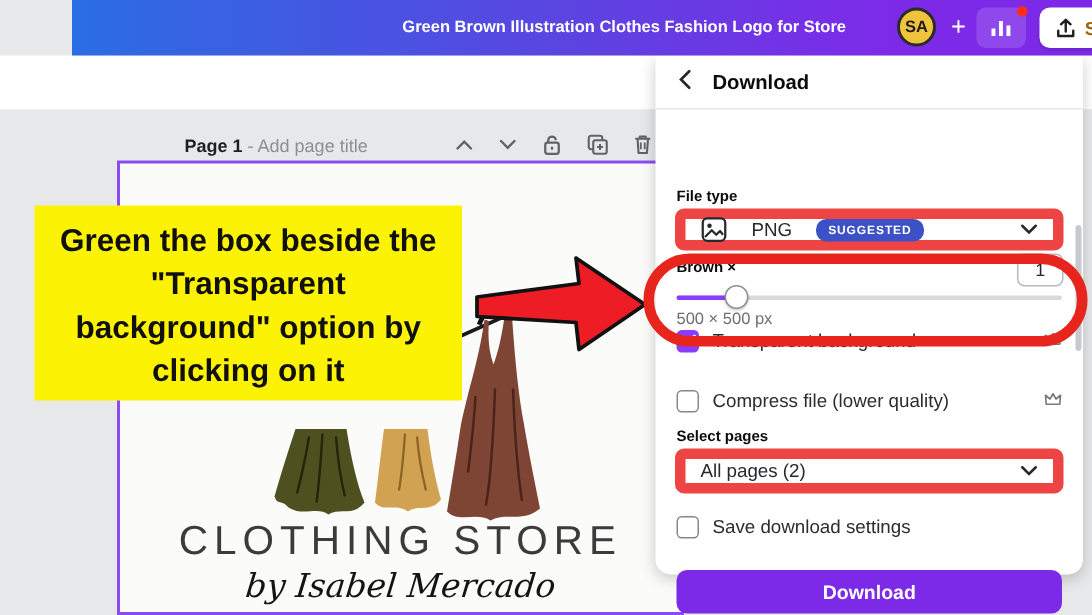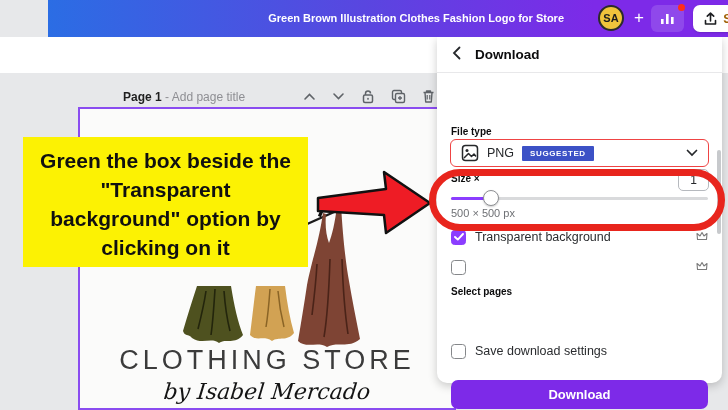--- a/index.html
+++ b/index.html
@@ -48,25 +48,25 @@
   .red-oval { position:absolute; left:429px; top:169px; width:296px; height:62px; z-index:50;
               border:7px solid #e8251d; border-radius:34px; pointer-events:none; }
 
   
   .panel { position:absolute; left:437px; top:37px; width:285px; height:346px; background:#fff; z-index:20;
            border-radius:0 0 10px 10px; box-shadow:0 3px 10px rgba(0,0,0,.2); }
   .panel-header { height:36px; display:flex; align-items:center; gap:14px; padding:0 15px;
                   border-bottom:1px solid #e8e8ea; font-size:13.5px; font-weight:bold; color:#0c0c0d; }
   .panel-body { position:relative; width:100%; height:309px; }
   .flabel { position:absolute; left:14px; font-size:10px; font-weight:bold; color:#0c0c0d; }
-  .dropdown { position:absolute; left:13px; width:259px; border:1px solid #ef4444; border-radius:6px;
-              display:flex; align-items:center; gap:8px; padding:0 10px; background:#fff;
+  .dropdown { position:absolute; left:13px; width:259px; border:7px solid #ef4444; border-radius:6px;
+              display:flex; align-items:center; gap:16px; padding:0 10px; background:#fff;
               font-size:12.5px; color:#26282b; }
   .badge { background:#3c51c6; color:#fff; font-size:8px; font-weight:bold; letter-spacing:.6px;
-           padding:3px 8px; border-radius:1px; }
+           padding:3px 8px; border-radius:7px; }
   .chev { margin-left:auto; }
   .size-input { position:absolute; left:241px; top:96px; width:31px; height:22px; border:1px solid #b6b9be;
                 border-radius:5px; font-size:12px; color:#26282b; display:flex; align-items:center; justify-content:center; }
   .slider-track { position:absolute; left:14px; top:124px; width:257px; height:3px; background:#d9dadc; border-radius:2px; }
   .slider-fill { width:46px; height:3px; background:#8b3dff; border-radius:2px; }
   .slider-handle { position:absolute; left:46px; top:117px; width:16px; height:16px; border-radius:50%;
                    background:#fff; border:1.5px solid #8d8f93; box-shadow:0 1px 2px rgba(0,0,0,.2); }
   .px-text { position:absolute; left:14px; top:134px; font-size:11px; color:#6e7074; }
   .opt-row { position:absolute; left:14px; width:257px; height:18px; display:flex; align-items:center; gap:9px;
              font-size:12.5px; color:#2a2c2f; }
@@ -180,47 +180,54 @@
         <rect x="1.5" y="1.5" width="15" height="15" rx="3" fill="none" stroke="#26282b" stroke-width="1.5"></rect>
         <circle cx="6" cy="6.5" r="1.5" fill="#26282b"></circle>
         <path d="M3,14 L7.5,9.5 L10.5,12.5 L13,10 L15,12.5" fill="none" stroke="#26282b" stroke-width="1.5" stroke-linejoin="round"></path>
       </svg>
       <span>PNG</span>
       <span class="badge">SUGGESTED</span>
       <span class="chev"><svg width="12" height="8" viewBox="0 0 12 8">
             <polyline points="1.5,1.5 6,6 10.5,1.5" fill="none" stroke="#26282b" stroke-width="1.7" stroke-linecap="round"></polyline>
           </svg></span>
     </div>
-    <div class="flabel" style="top:100px">Size ×</div>
+    <div class="flabel" style="top:100px">Brown ×</div>
     <div class="size-input">1</div>
     <div class="slider-track">
         <div class="slider-fill"></div>
       </div>
     <div class="slider-handle"></div>
     <div class="px-text">500 × 500 px</div>
 
-    <div class="opt-row" style="top:155px">
+    <div class="opt-row" style="top:145px">
       <span class="cbox on">
           <svg width="10" height="8" viewBox="0 0 10 8">
             <polyline points="1,4 3.8,6.6 9,1" fill="none" stroke="#fff" stroke-width="1.9" stroke-linecap="round" stroke-linejoin="round"></polyline>
           </svg>
         </span>
       <span>Transparent background</span>
       <span class="crown"><svg width="12" height="10" viewBox="0 0 12 10">
             <path d="M1.5,8.5 L1,2.5 L4,5 L6,1.5 L8,5 L11,2.5 L10.5,8.5 Z" fill="none" stroke="#7a7a7a" stroke-width="1.1" stroke-linejoin="round"></path>
           </svg></span>
     </div>
     <div class="opt-row" style="top:185px">
       <span class="cbox"></span>
+      <span>Compress file (lower quality)</span>
       <span class="crown"><svg width="12" height="10" viewBox="0 0 12 10">
             <path d="M1.5,8.5 L1,2.5 L4,5 L6,1.5 L8,5 L11,2.5 L10.5,8.5 Z" fill="none" stroke="#7a7a7a" stroke-width="1.1" stroke-linejoin="round"></path>
           </svg></span>
     </div>
 
     <div class="flabel" style="top:213px">Select pages</div>
+    <div class="dropdown" style="top:226px; height:30px;">
+      <span>All pages (2)</span>
+      <span class="chev"><svg width="12" height="8" viewBox="0 0 12 8">
+            <polyline points="1.5,1.5 6,6 10.5,1.5" fill="none" stroke="#26282b" stroke-width="1.7" stroke-linecap="round"></polyline>
+          </svg></span>
+    </div>
 
     <div class="opt-row" style="top:269px">
       <span class="cbox"></span>
       <span>Save download settings</span>
     </div>
 
     <div class="dl-btn">Download</div>
   </div>
 </div>
 <div class="scrollbar"></div>

